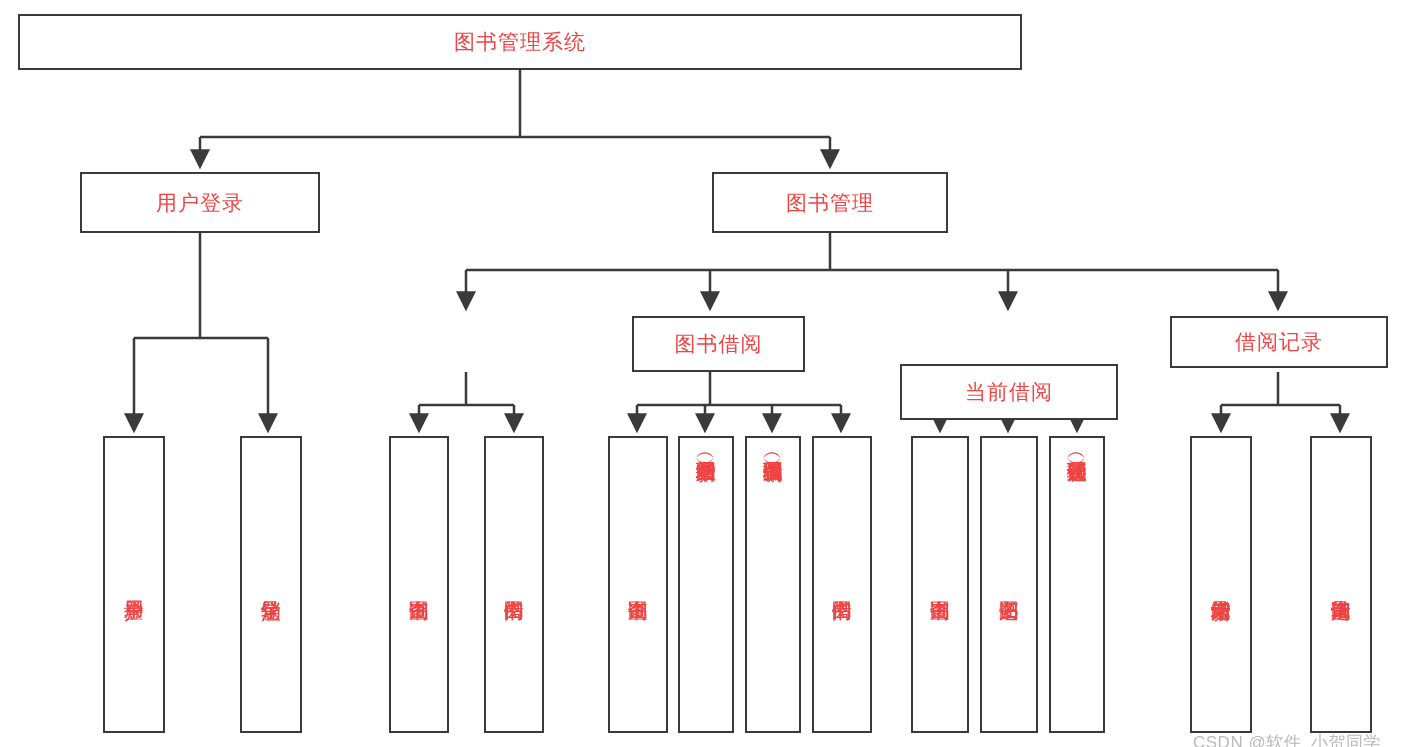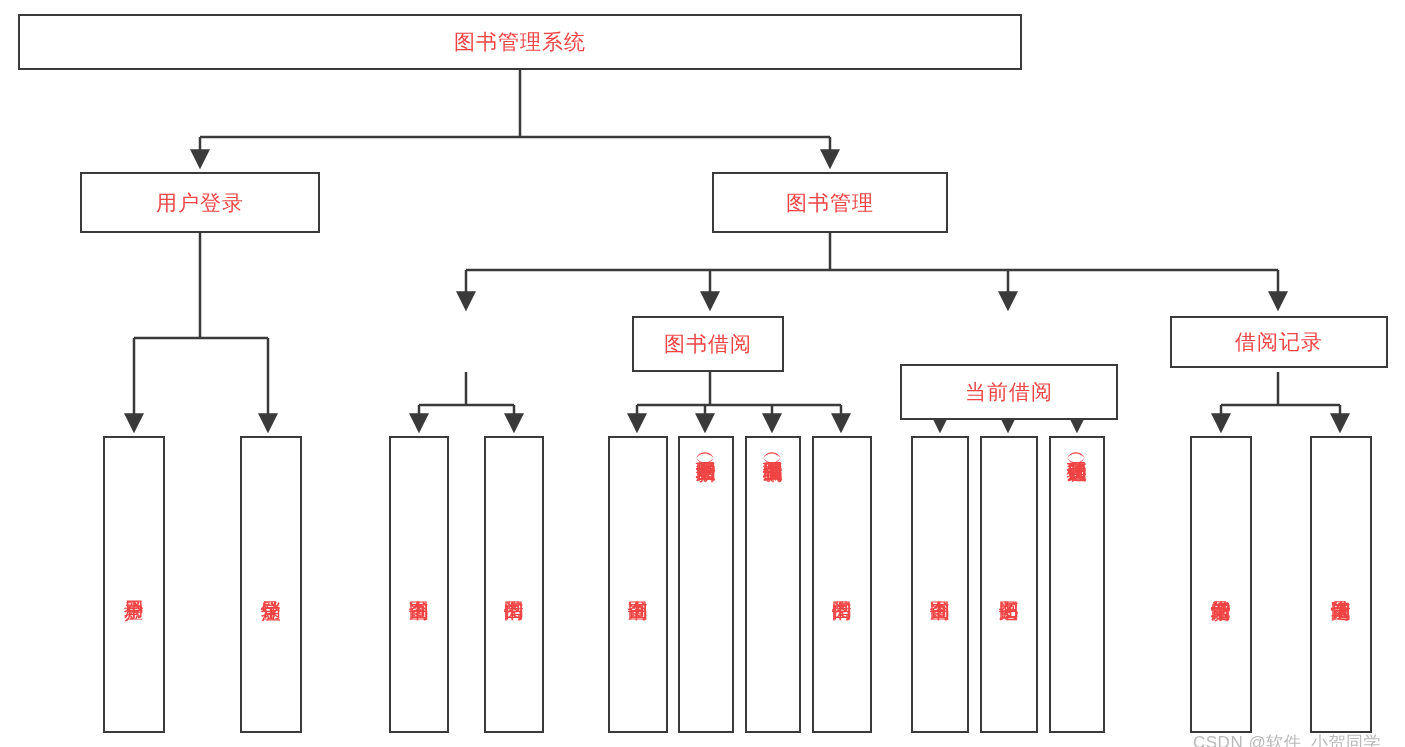--- a/index.html
+++ b/index.html
@@ -128,21 +128,21 @@
     <span>图书管理系统</span>
   </div>
 
   <div class="node horiz" style="left:80px; top:172px; width:240px; height:61px;">
     <span>用户登录</span>
   </div>
   <div class="node horiz" style="left:712px; top:172px; width:236px; height:61px;">
     <span>图书管理</span>
   </div>
 
-  <div class="node horiz" style="left:632px; top:316px; width:152px; height:56px;">
+  <div class="node horiz" style="left:632px; top:316px; width:173px; height:56px;">
     <span>图书借阅</span>
   </div>
   <div class="node horiz" style="left:900px; top:316px; width:218px; height:56px;margin-top:48px;">
     <span>当前借阅</span>
   </div>
   <div class="node horiz" style="left:1170px; top:316px; width:218px; height:52px;">
     <span>借阅记录</span>
   </div>
 
   <div class="node vert center" style="left:103px; top:436px; width:62px; height:297px;">

